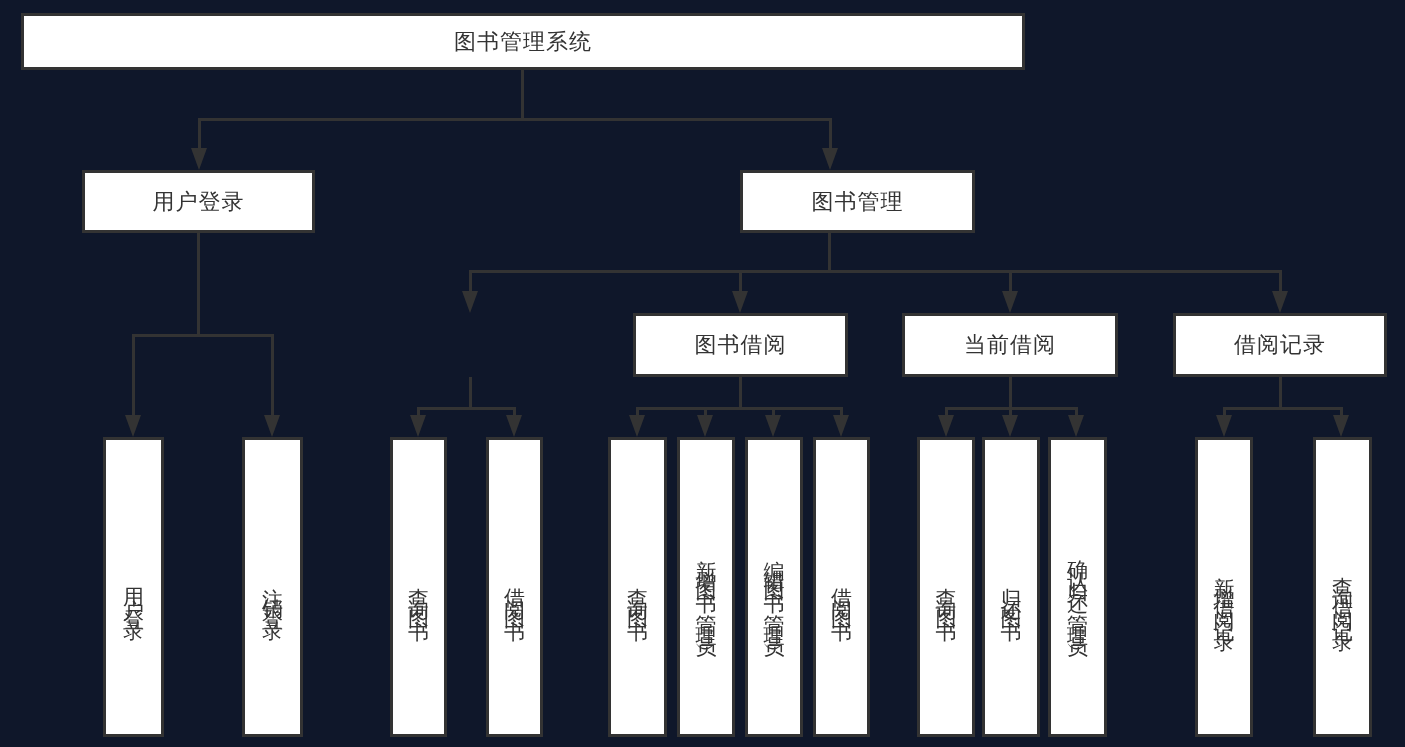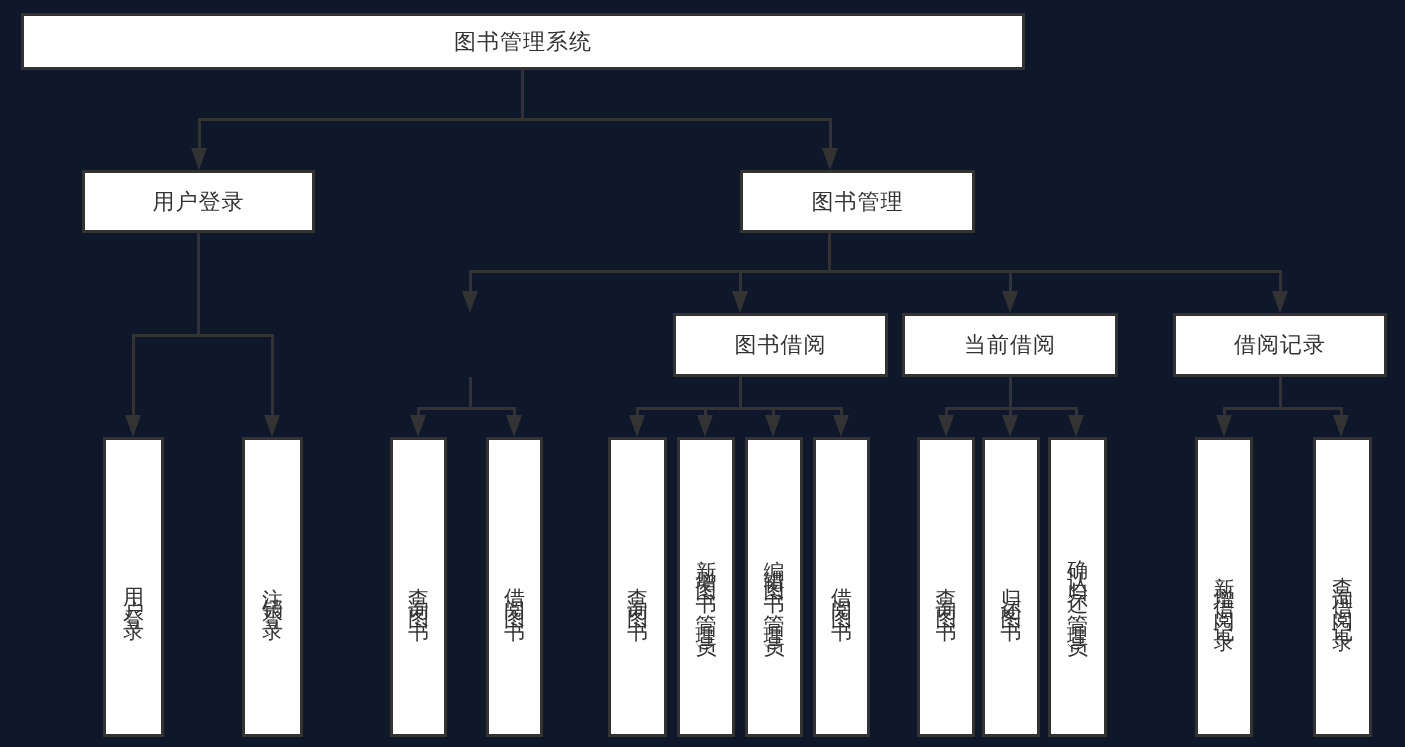--- a/index.html
+++ b/index.html
@@ -126,21 +126,21 @@
       <div class="arrow" style="left: 1068px; top: 415px;"></div>
       <div class="arrow" style="left: 1216px; top: 415px;"></div>
       <div class="arrow" style="left: 1333px; top: 415px;"></div>
     </div>
 
   <div class="node" style="left:21px; top:13px; width:1004px; height:57px;">图书管理系统</div>
 
   <div class="node" style="left:82px; top:170px; width:233px; height:63px;">用户登录</div>
   <div class="node" style="left:712px; top:170px; width:235px; height:63px;margin-left:28px;">图书管理</div>
 
-  <div class="node" style="left:633px; top:313px; width:215px; height:64px;margin-left:40px;">图书借阅</div>
+  <div class="node" style="left:633px; top:313px; width:215px; height:64px;">图书借阅</div>
   <div class="node" style="left:902px; top:313px; width:216px; height:64px;">当前借阅</div>
   <div class="node" style="left:1173px; top:313px; width:214px; height:64px;">借阅记录</div>
 
   <div class="leaf" style="left:103px; width:61px;">
     <span class="vtext">用户登录</span>
   </div>
   <div class="leaf" style="left:242px; width:61px;">
     <span class="vtext">注销登录</span>
   </div>
 

